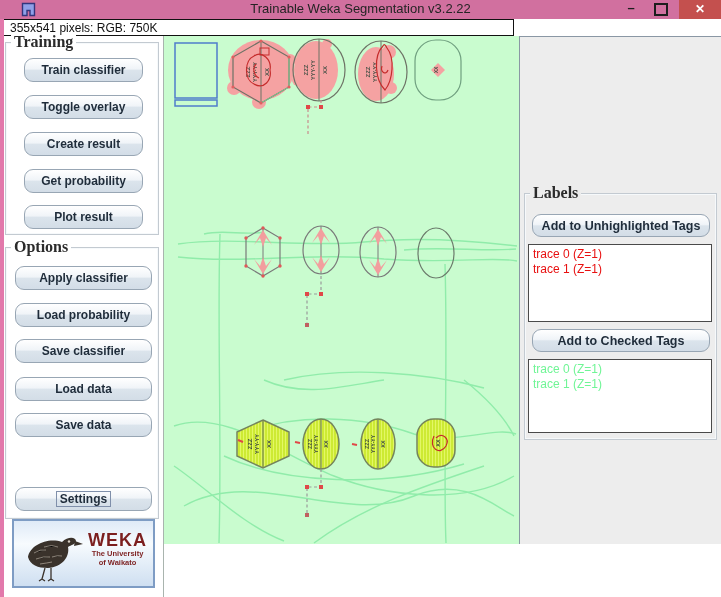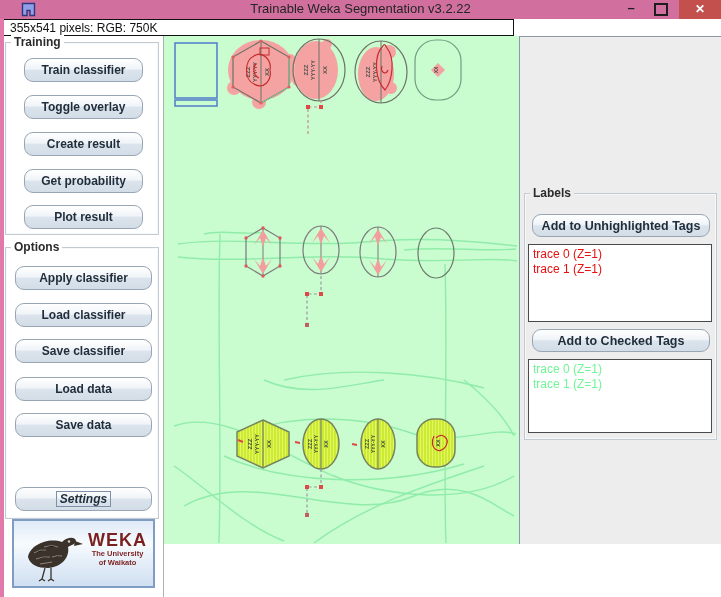--- a/index.html
+++ b/index.html
@@ -22,29 +22,29 @@
 
   
   .main{position:absolute;left:0;top:36px;width:721px;height:561px;}
   .left-panel{position:absolute;left:0;top:0;width:163px;height:561px;background:#fff;}
   .canvas-wrap{position:absolute;left:163px;top:0;width:356px;height:561px;background:#fff;border-left:1px solid #a9b4ae;box-sizing:border-box;}
   .right-panel{position:absolute;left:519px;top:0;width:202px;height:508px;background:#ededed;border-left:1px solid #8a97a4;border-top:1px solid #8a97a4;box-sizing:border-box;}
   .left-strip{position:absolute;left:0;top:19px;width:4px;height:578px;background:#e279ab;z-index:9;}
 
   
   .groupbox{position:absolute;border:1px solid #c3cad1;box-shadow:inset 0 0 0 1px #f6f9fb;}
-  .group-title{position:absolute;top:-8px;left:5px;background:#fff;padding:0 3px;font-size:12px;font-weight:bold;color:#2b2b2b;line-height:14px;}
+  .group-title{position:absolute;top:-8px;left:5px;background:#fff;padding:0 3px;font-size:16px;font-weight:bold;color:#2b2b2b;line-height:14px;font-family:Liberation Serif, serif;}
   .right-panel .group-title{background:#ededed;}
 
   
   .jbtn{position:absolute;box-sizing:border-box;border:1px solid #98a6b4;border-radius:9px;
     background:linear-gradient(180deg,#ffffff 0%,#f0f4f8 45%,#dbe4ec 52%,#d3dde7 100%);
     font-family:"Liberation Sans",sans-serif;font-size:12px;font-weight:bold;color:#1f2c3a;
     text-align:center;cursor:default;display:flex;align-items:center;justify-content:center;}
-  .focus-ring{border:1px solid #7f8faa;padding:0 3px;font-style:italic;}
+  .focus-ring{border:1px solid #7f8faa;padding:0 3px;}
 
   
   .gb-training{left:5px;top:6px;width:152px;height:191px;}
   .gb-options{left:5px;top:211px;width:152px;height:270px;}
   .gb-training .jbtn{left:18px;width:119px;height:24px;}
   .gb-options .jbtn{left:9px;width:137px;height:24px;}
 
   
   .weka-box{position:absolute;left:12px;top:483px;width:143px;height:69px;border:2px solid #7e9cc4;box-sizing:border-box;
     background:linear-gradient(180deg,#dfeaf7 0%,#f7fbfe 35%,#e7f0f9 60%,#cfdff1 100%);}
@@ -93,21 +93,21 @@
         <button class="jbtn" style="top:15px">Train classifier</button>
         <button class="jbtn" style="top:52px">Toggle overlay</button>
         <button class="jbtn" style="top:89px">Create result</button>
         <button class="jbtn" style="top:126px">Get probability</button>
         <button class="jbtn" style="top:162px">Plot result</button>
       </div>
 
       <div class="groupbox gb-options">
         <span class="group-title">Options</span>
         <button class="jbtn" style="top:18px">Apply classifier</button>
-        <button class="jbtn" style="top:55px">Load classifier</button>
+        <button class="jbtn" style="top:55px">Load probability</button>
         <button class="jbtn" style="top:91px">Save classifier</button>
         <button class="jbtn" style="top:129px">Load data</button>
         <button class="jbtn" style="top:165px">Save data</button>
         <button class="jbtn" style="top:239px">
             <span class="focus-ring">Settings</span>
           </button>
       </div>
 
       <div class="weka-box">
         <svg class="weka-bird" width="66" height="56" viewBox="0 0 66 56">

